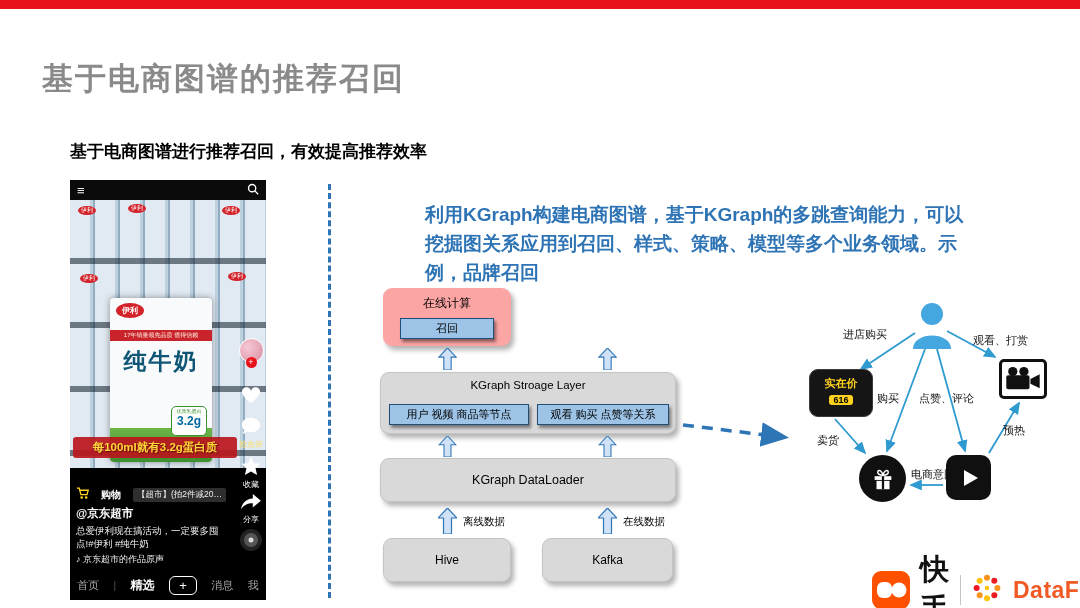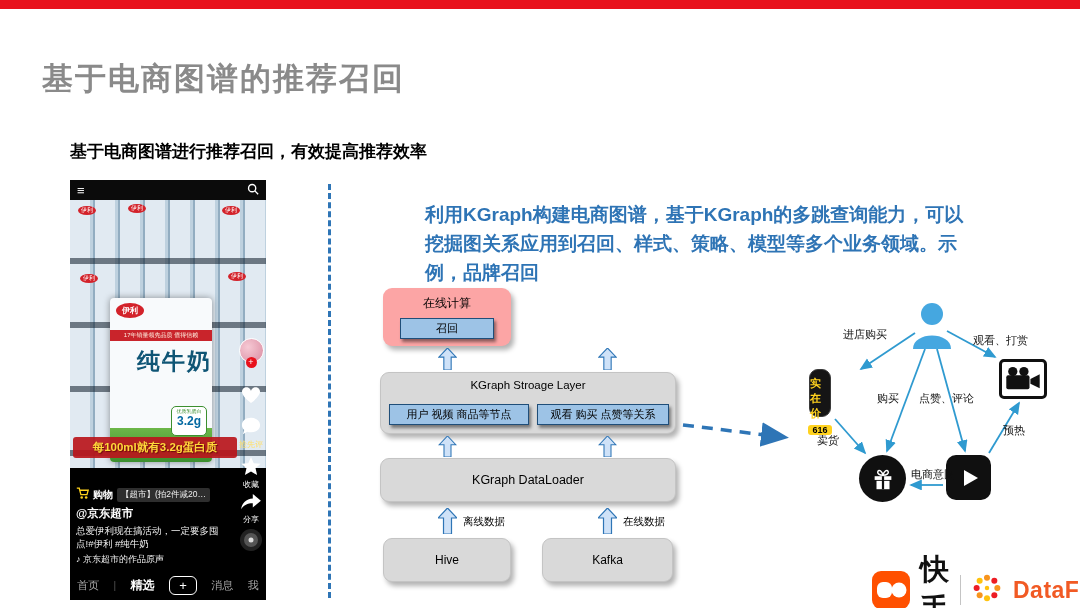--- a/index.html
+++ b/index.html
@@ -16,33 +16,33 @@
   .ph-top{position:absolute;left:0;top:0;width:100%;height:20px;background:#0b0b0b;color:#eee;display:flex;align-items:center;justify-content:space-between;padding:0 7px;box-sizing:border-box;z-index:5;}
   .ph-menu{font-size:13px;line-height:1;}
   .ph-photo{position:absolute;left:0;top:20px;width:196px;height:268px;
     background:
       repeating-linear-gradient(180deg, rgba(18,32,46,0) 0 58px, rgba(12,26,40,.55) 58px 64px),
       repeating-linear-gradient(90deg,#e1eaf2 0 20px,#bed1df 20px 23px,#92adc1 23px 25px); padding-left: 44px;}
   .mini-logo{position:absolute;background:#d3222a;color:#fff;font-size:6px;line-height:9px;padding:0 3px;border-radius:50%;z-index:2;}
   .carton{position:absolute;left:40px;top:98px;width:102px;height:164px;background:#f8fafc;border-radius:4px;box-shadow:0 0 7px rgba(0,0,0,.4);z-index:3;}
   .carton-logo{position:absolute;left:6px;top:5px;background:#d3222a;color:#fff;font-weight:bold;font-size:8px;padding:2px 6px;border-radius:50%;}
   .carton-ribbon{position:absolute;left:0;top:32px;width:100%;background:#c9242b;color:#ffefe0;font-size:6px;text-align:center;padding:1px 0;}
-  .carton-name{position:absolute;left:0;top:48px;width:100%;text-align:right;font-size:23px;font-weight:bold;color:#0f5575;letter-spacing:2px;}
+  .carton-name{position:absolute;left:0;top:48px;width:100%;text-align:center;font-size:23px;font-weight:bold;color:#0f5575;letter-spacing:2px;}
   .carton-grass{position:absolute;left:0;bottom:0;width:100%;height:34px;background:linear-gradient(#6cb648,#3c8f2f);border-radius:0 0 4px 4px;}
   .carton-badge{position:absolute;right:5px;bottom:26px;width:36px;height:30px;background:#fff;border:1px solid #3c8f2f;border-radius:5px;text-align:center;box-sizing:border-box;}
   .badge-top{font-size:5px;color:#3c8f2f;line-height:8px;}
   .badge-main{font-size:12px;font-weight:bold;color:#0369a1;line-height:12px;}
   .banner{position:absolute;left:3px;bottom:10px;width:164px;background:rgba(186,22,28,.92);color:#ffd83a;font-weight:bold;font-size:11.5px;text-align:center;padding:3px 0;border-radius:3px;text-shadow:1px 1px 1px #6d0a0a;z-index:4;}
   .rail{position:absolute;right:1px;top:158px;width:28px;z-index:6;color:#fff;}
   .rail .ritem{position:absolute;left:0;width:28px;text-align:center;}
   .rail .rlabel{font-size:8px;color:#fff;display:block;line-height:9px;}
   .rail .rlabel.hl{color:#ffe06b;}
   .avatar{width:23px;height:23px;border-radius:50%;border:1.5px solid #fff;background:radial-gradient(circle at 35% 35%,#f6c9d4,#d98aa0);margin:0 auto;}
   .follow-dot{width:11px;height:11px;border-radius:50%;background:#e8121c;color:#fff;font-size:9px;line-height:11px;margin:-6px auto 0;}
-  .shoprow{position:absolute;left:6px;top:306px;display:flex;align-items:center;gap:4px;z-index:4;}
+  .shoprow{position:absolute;left:6px;top:306px;display:flex;align-items:center;gap:12px;z-index:4;}
   .shop-label{font-size:10px;font-weight:bold;color:#fff;}
   .shop-tag{font-size:8.5px;color:#eee;background:rgba(255,255,255,.18);padding:1px 4px;border-radius:2px;white-space:nowrap;}
   .account{position:absolute;left:6px;top:326px;font-size:11.5px;font-weight:bold;color:#fff;z-index:4;}
   .caption{position:absolute;left:6px;top:344px;width:152px;font-size:9.5px;line-height:13px;color:#f0f0f0;z-index:4;}
   .music{position:absolute;left:6px;top:373px;font-size:9px;color:#eee;z-index:4;}
   .ph-nav{position:absolute;left:0;bottom:0;width:100%;height:30px;background:#000;display:flex;align-items:center;justify-content:space-around;color:#a9a9a9;font-size:11px;z-index:7;}
   .ph-nav .sel{color:#fff;font-weight:bold;font-size:12px;}
   .navsep{color:#555;font-size:10px;}
   .plusbtn{width:26px;height:17px;border:1.5px solid #fff;border-radius:6px;color:#fff;display:flex;align-items:center;justify-content:center;font-size:13px;line-height:1;}
 
@@ -64,21 +64,21 @@
   .hive{left:3px;top:250px;width:128px;height:44px;}
   .kafka{left:162px;top:250px;width:131px;height:44px;}
   .uparrow{position:absolute;width:19px;}
   .srclabel{position:absolute;font-size:10.5px;color:#000;}
   .dashed-arrow{position:absolute;left:678px;top:412px;}
 
   
   .graph{position:absolute;left:795px;top:293px;width:285px;height:245px;}
   .graph .wires{position:absolute;left:0;top:0;}
   .glabel{position:absolute;font-size:11px;color:#111;white-space:nowrap;}
-  .appicon{position:absolute;left:14px;top:76px;width:22px;height:48px;background:#151515;border-radius:9px;border:1px solid #3a3a3a;display:flex;flex-direction:column;align-items:center;box-sizing:border-box;}
+  .appicon{position:absolute;left:14px;top:76px;width:64px;height:48px;background:#151515;border-radius:9px;border:1px solid #3a3a3a;display:flex;flex-direction:column;align-items:center;box-sizing:border-box;}
   .appicon .t1{color:#ffd21e;font-size:11px;font-weight:bold;margin-top:6px;}
   .appicon .t2{background:#ffd21e;color:#000;font-size:9px;font-weight:bold;padding:0 4px;border-radius:3px;margin-top:4px;}
   .camicon{position:absolute;left:204px;top:66px;width:48px;height:40px;background:#fff;border:3px solid #101010;border-radius:5px;display:flex;align-items:center;justify-content:center;box-sizing:border-box;}
   .gifticon{position:absolute;left:64px;top:162px;width:47px;height:47px;background:#101010;border-radius:50%;display:flex;align-items:center;justify-content:center;}
   .playicon{position:absolute;left:151px;top:162px;width:45px;height:45px;background:#101010;border-radius:10px;display:flex;align-items:center;justify-content:center;}
 
   
   .footer{position:absolute;left:872px;top:550px;display:flex;align-items:center;gap:10px;}
   .ks-icon{width:38px;height:38px;background:#ff5000;border-radius:9px;display:flex;align-items:center;justify-content:center;}
   .ks-text{font-size:29px;font-weight:bold;color:#111;}

